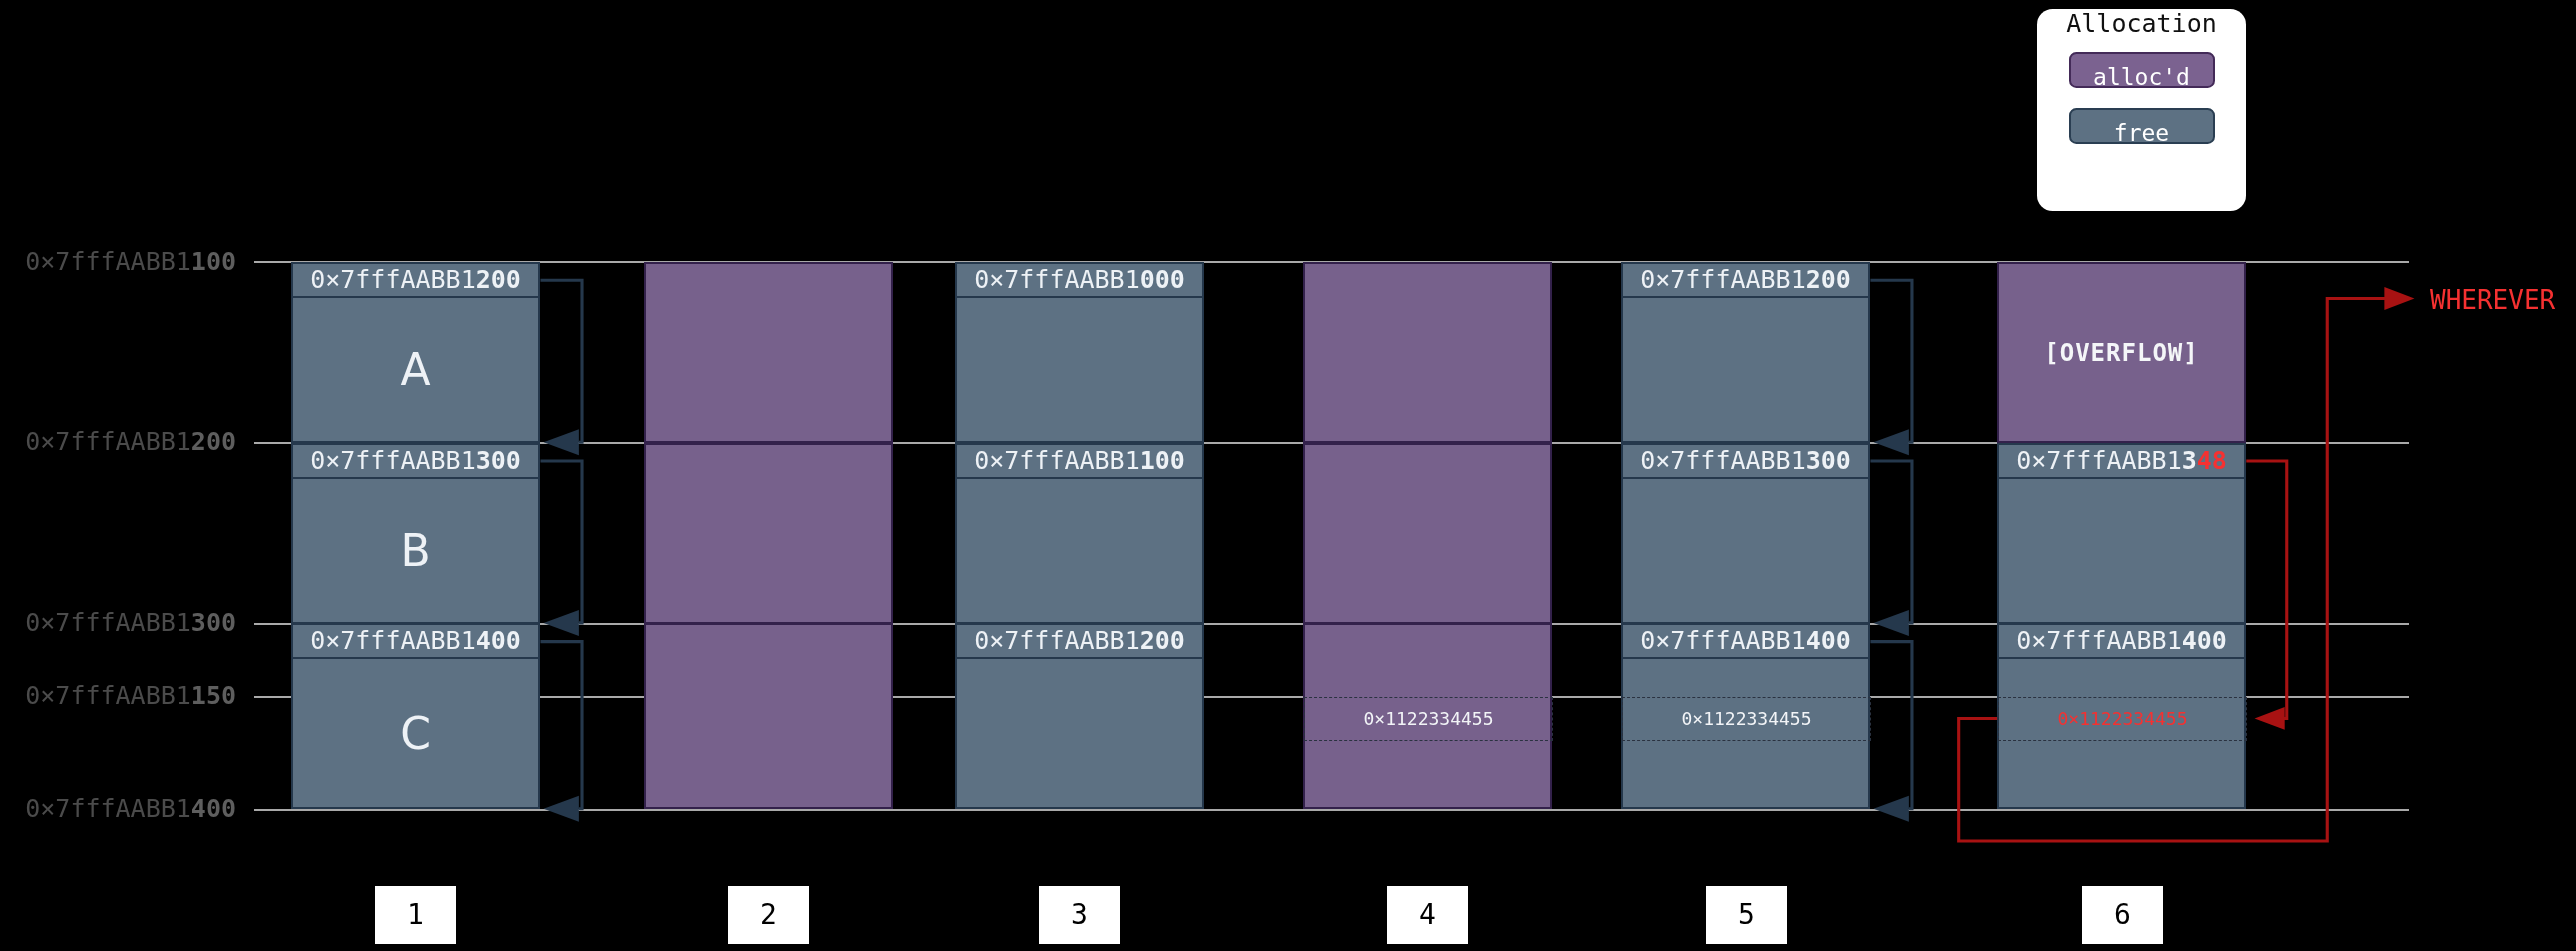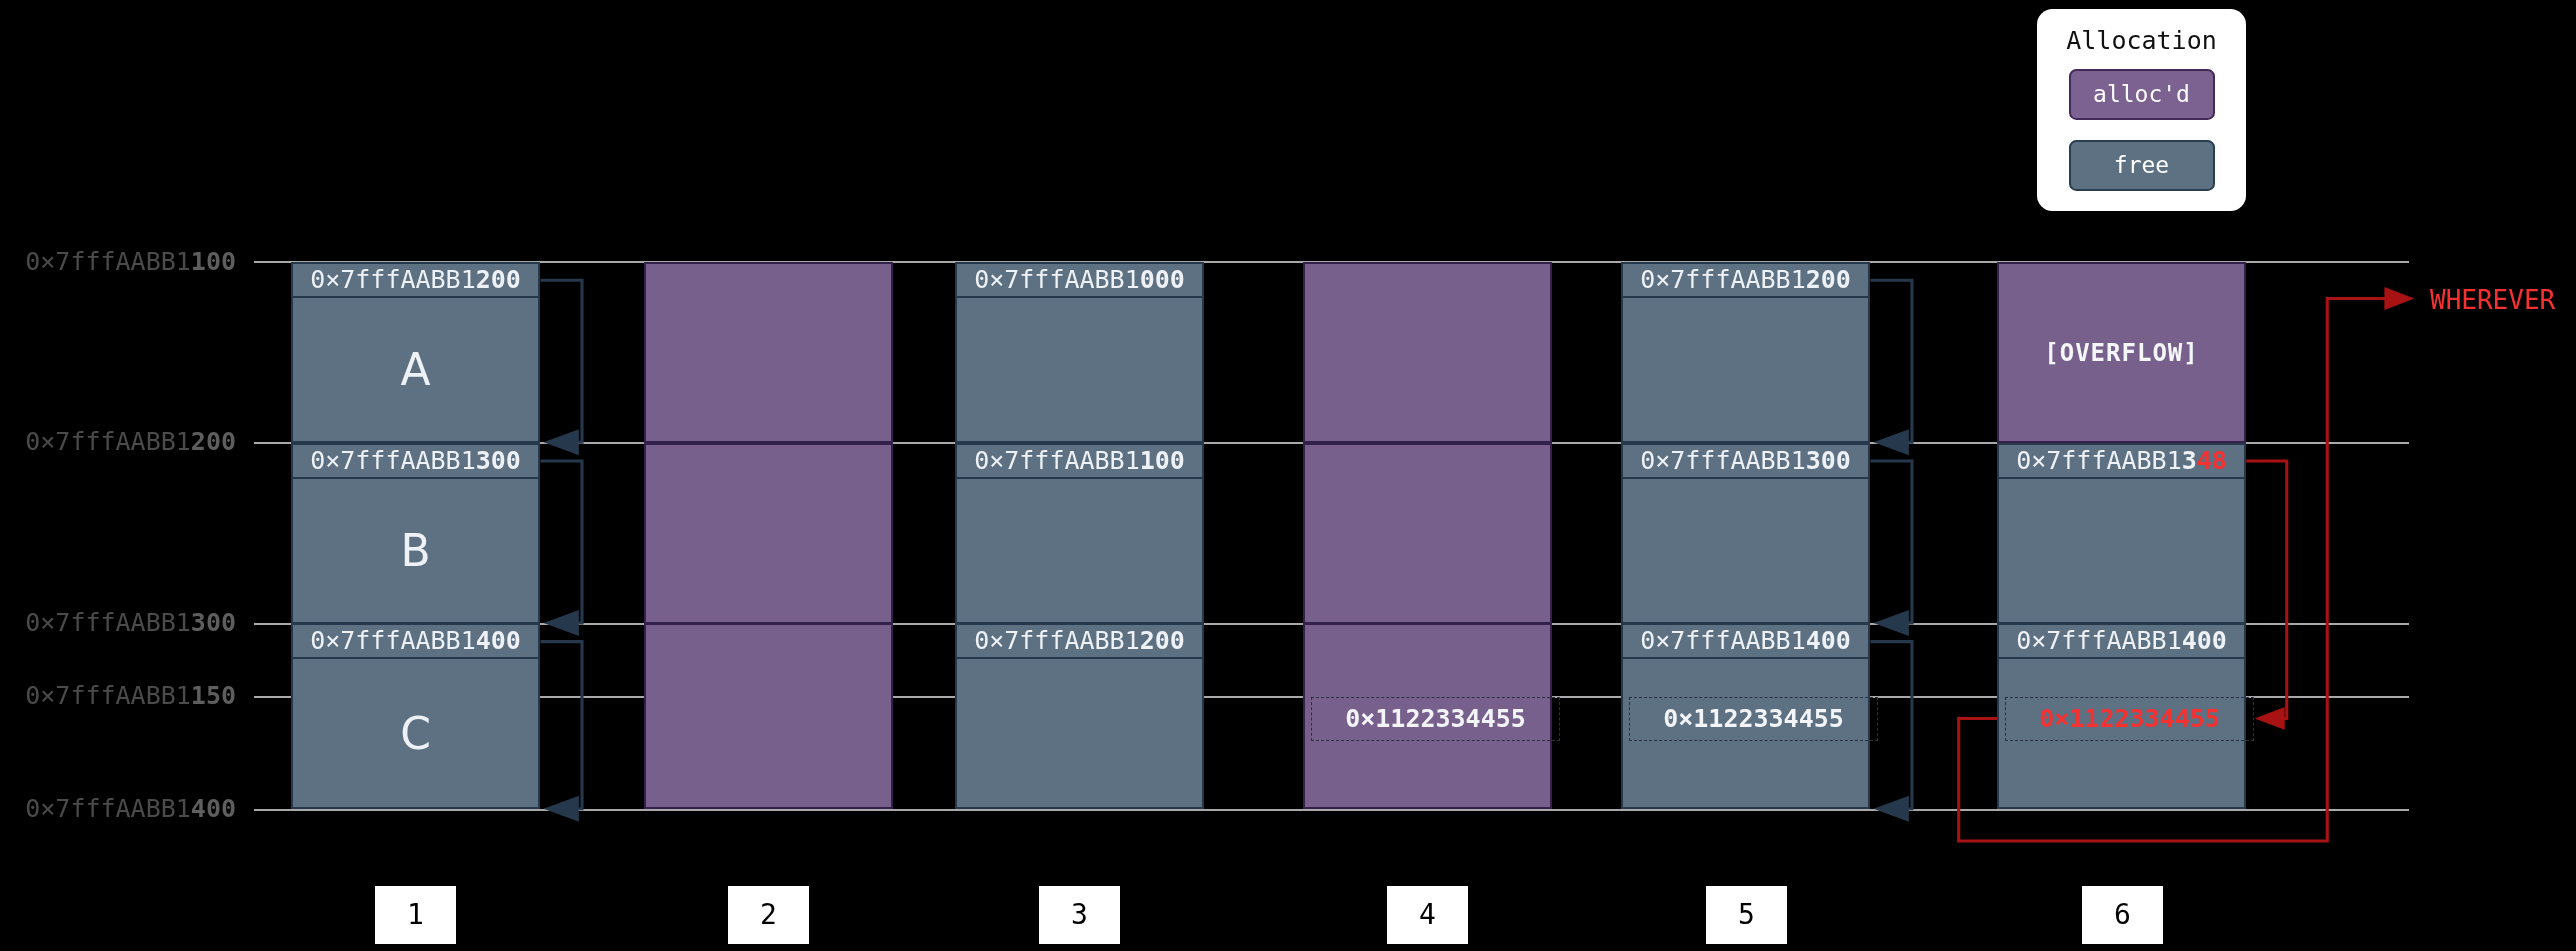--- a/index.html
+++ b/index.html
@@ -17,32 +17,32 @@
   .sec2{top:181px;height:181px;}
   .sec3{top:361px;height:186px;}
   .hdr{height:32px;line-height:31px;text-align:center;border-bottom:2.1px solid #25384c;
        font-size:25px;color:#eef2f6;white-space:pre;}
   .hdr b{font-weight:bold;}
   .hdr .red{color:#f53131;font-weight:bold;}
   .letter{position:absolute;left:0;right:0;top:34px;bottom:0;display:flex;align-items:center;
           justify-content:center;font-family:"DejaVu Sans",sans-serif;font-size:44px;color:#eef2f6;}
   .ovf{position:absolute;left:0;right:0;top:0;bottom:0;display:flex;align-items:center;
        justify-content:center;font-weight:bold;font-size:24px;color:#f4f6f8;letter-spacing:1px;border-radius:10px;}
-  .band{position:absolute;left:8px;width:249px;top:435px;height:44px;box-sizing:border-box;
-        border:1.6px dashed #2a3240;line-height:41px;text-align:center;font-weight:bold;
-        font-size:25px;color:#f2f4f7;z-index:4;}
+  .band{position:absolute;left:1px;width:249px;top:435px;height:44px;box-sizing:border-box;
+        border:1.6px dashed #2a3240;line-height:41px;text-align:center;font-weight:normal;
+        font-size:18px;color:#f2f4f7;z-index:4;}
   .band.redtext{color:#f53131;}
   .badge{position:absolute;top:886px;width:81px;height:58px;background:#ffffff;color:#000;
          font-size:28px;line-height:58px;text-align:center;}
   .arrows{position:absolute;left:0;top:0;z-index:5;}
   .wherever{position:absolute;left:2430px;top:285px;font-weight:normal;font-size:26px;color:#f53131;z-index:6;}
   .legend{position:absolute;left:2037px;top:9.3px;width:209px;height:202px;background:#fff;
           border-radius:15.6px;z-index:6;}
-  .legend-title{margin:0;padding-top:17px;text-align:center;font-size:25px;color:#101010;font-weight:normal;}
-  .legend-btn{width:146px;height:51px;margin:13.5px auto 0;border-radius:7.3px;box-sizing:border-box;
+  .legend-title{margin:0;padding-top:0;text-align:center;font-size:25px;color:#101010;font-weight:normal;}
+  .legend-btn{width:146px;height:36px;margin:13.5px auto 0;border-radius:7.3px;box-sizing:border-box;
               border:2.1px solid;line-height:46px;text-align:center;font-size:23px;color:#fff;}
   .btn-alloc{background:#7b6290;border-color:#432a58;}
   .btn-free{background:#5d7183;border-color:#2a3e52;margin-top:20px;}
 </style>
 </head>
 <body>
 
 <div id="canvas">
 
   <div class="gridline" style="top:261px"></div>

